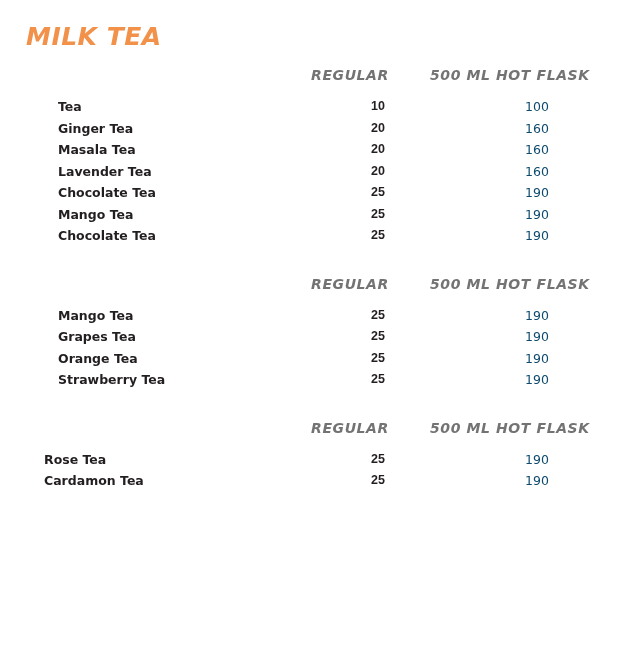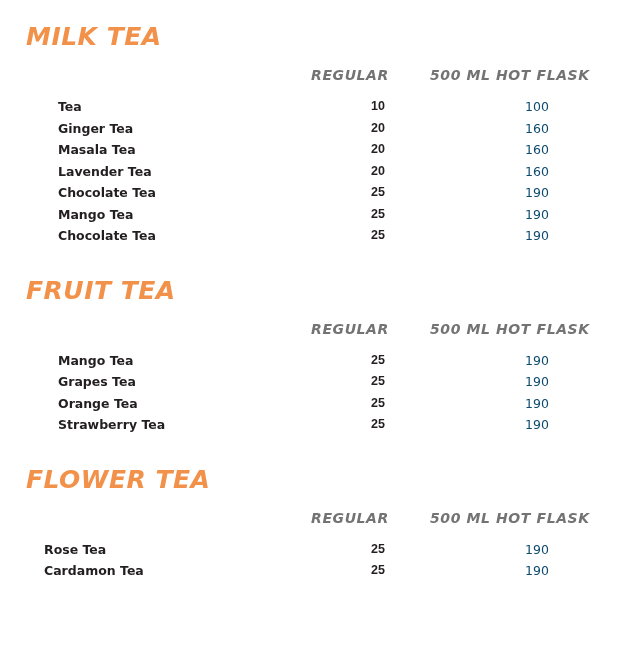--- a/index.html
+++ b/index.html
@@ -141,21 +141,20 @@
       </div>
       <div class="row">
         <span class="name">Chocolate Tea</span>
         <span class="p1">25</span>
         <span class="p2">190</span>
       </div>
     </div>
   </div>
 
   <div class="section sec-fruit">
-    <h2 class="section-title">FRUIT TEA</h2>
     <div class="col-headers">
       <span class="col-head regular">REGULAR</span>
       <span class="col-head flask">500 ML HOT FLASK</span>
     </div>
     <div class="rows">
       <div class="row">
         <span class="name">Mango Tea</span>
         <span class="p1">25</span>
         <span class="p2">190</span>
       </div>
@@ -171,21 +170,20 @@
       </div>
       <div class="row">
         <span class="name">Strawberry Tea</span>
         <span class="p1">25</span>
         <span class="p2">190</span>
       </div>
     </div>
   </div>
 
   <div class="section sec-flower">
-    <h2 class="section-title">FLOWER TEA</h2>
     <div class="col-headers">
       <span class="col-head regular">REGULAR</span>
       <span class="col-head flask">500 ML HOT FLASK</span>
     </div>
     <div class="rows">
       <div class="row">
         <span class="name">Rose Tea</span>
         <span class="p1">25</span>
         <span class="p2">190</span>
       </div>

